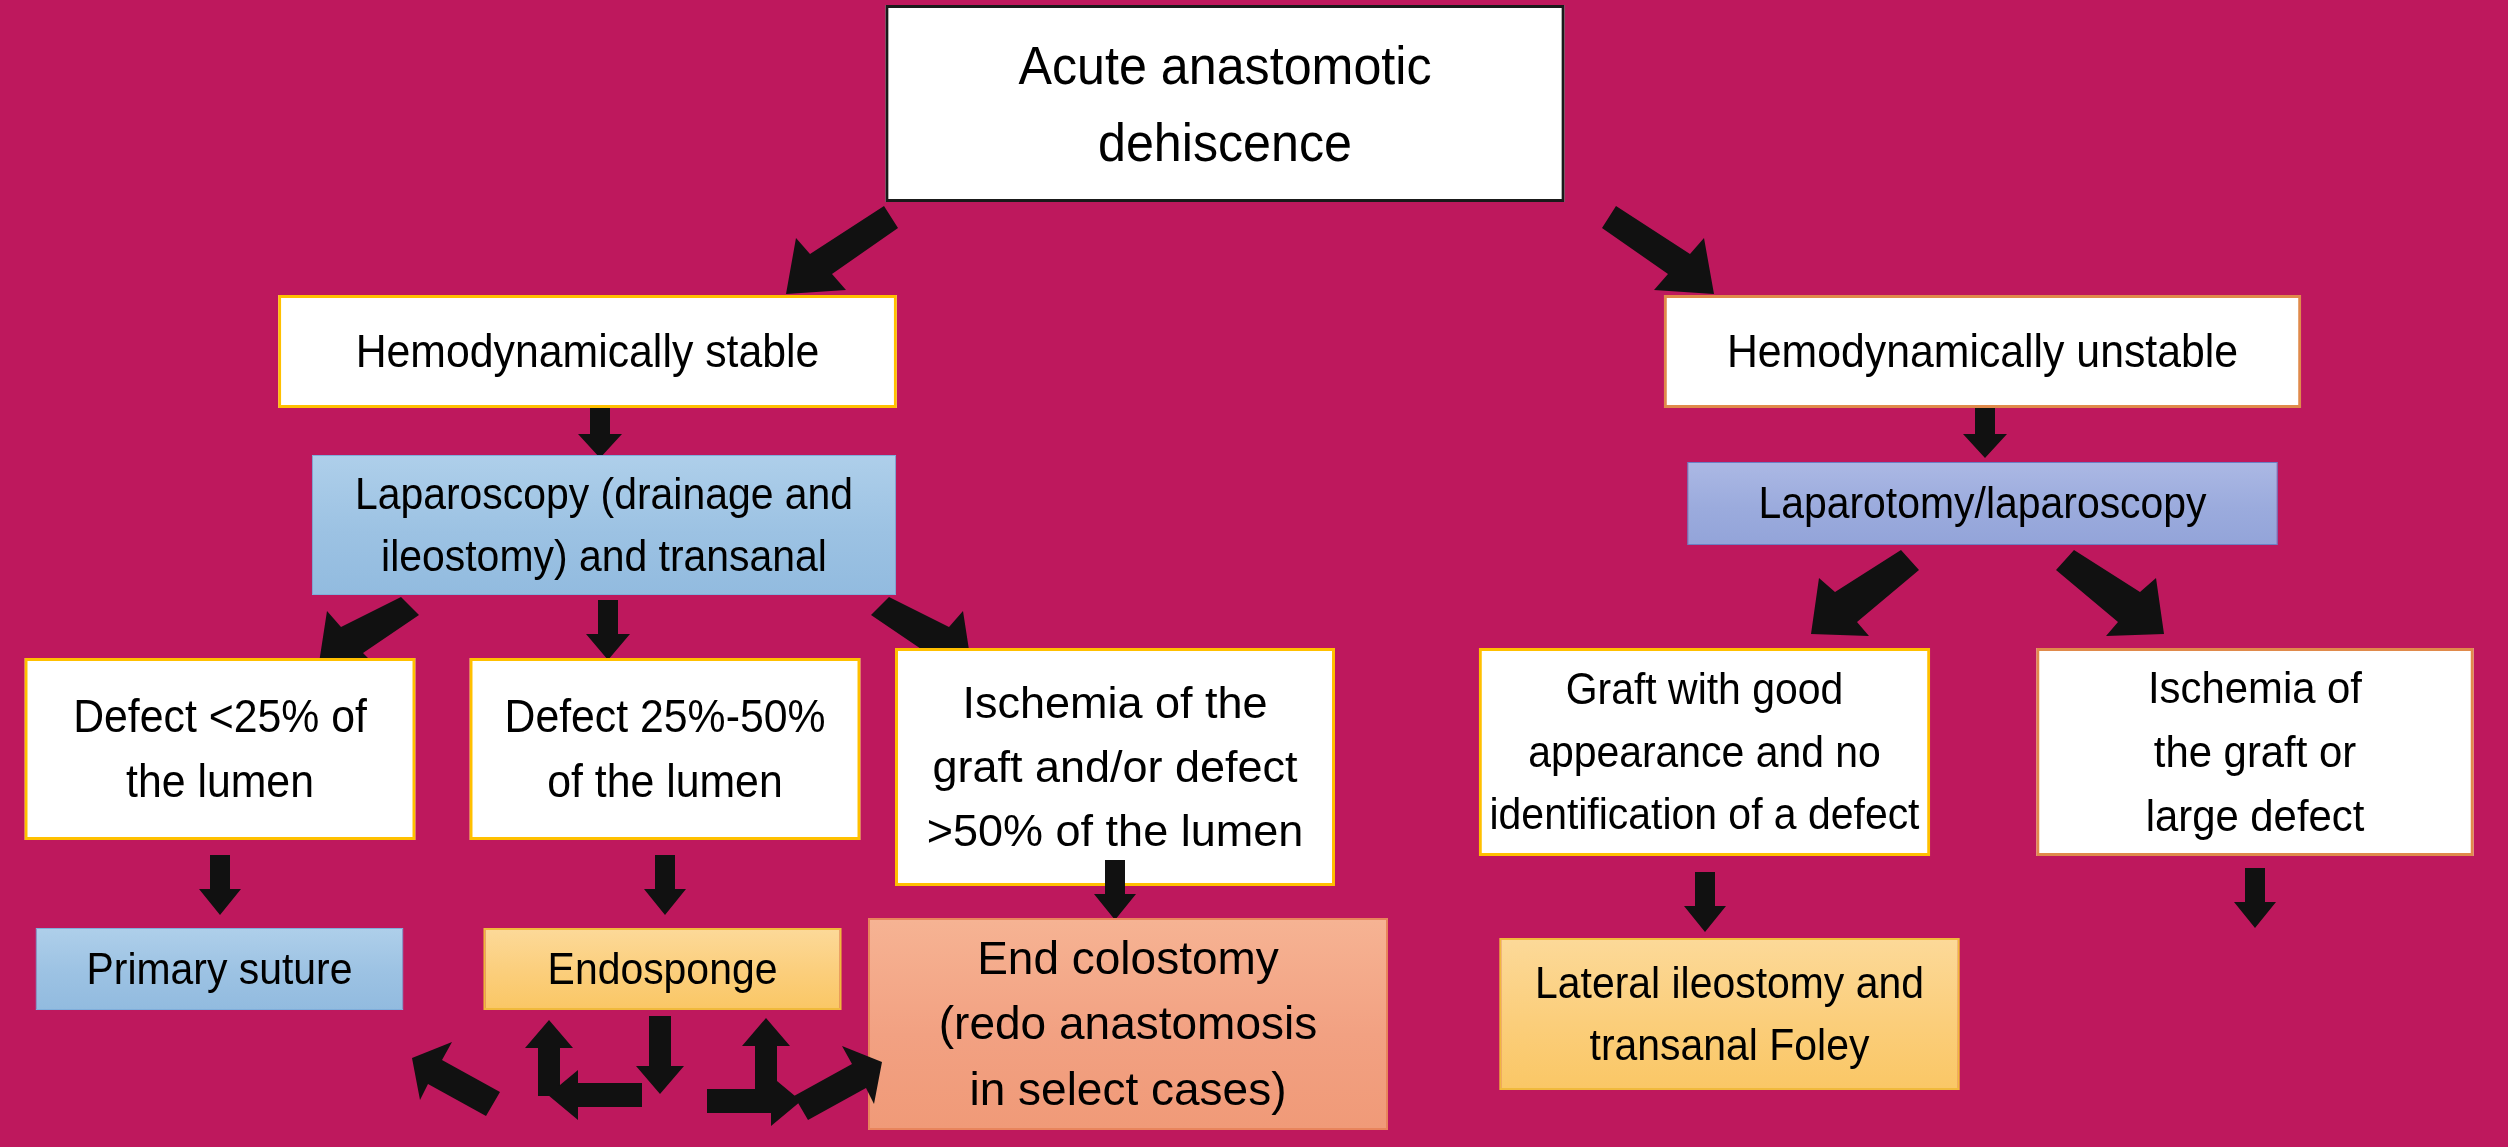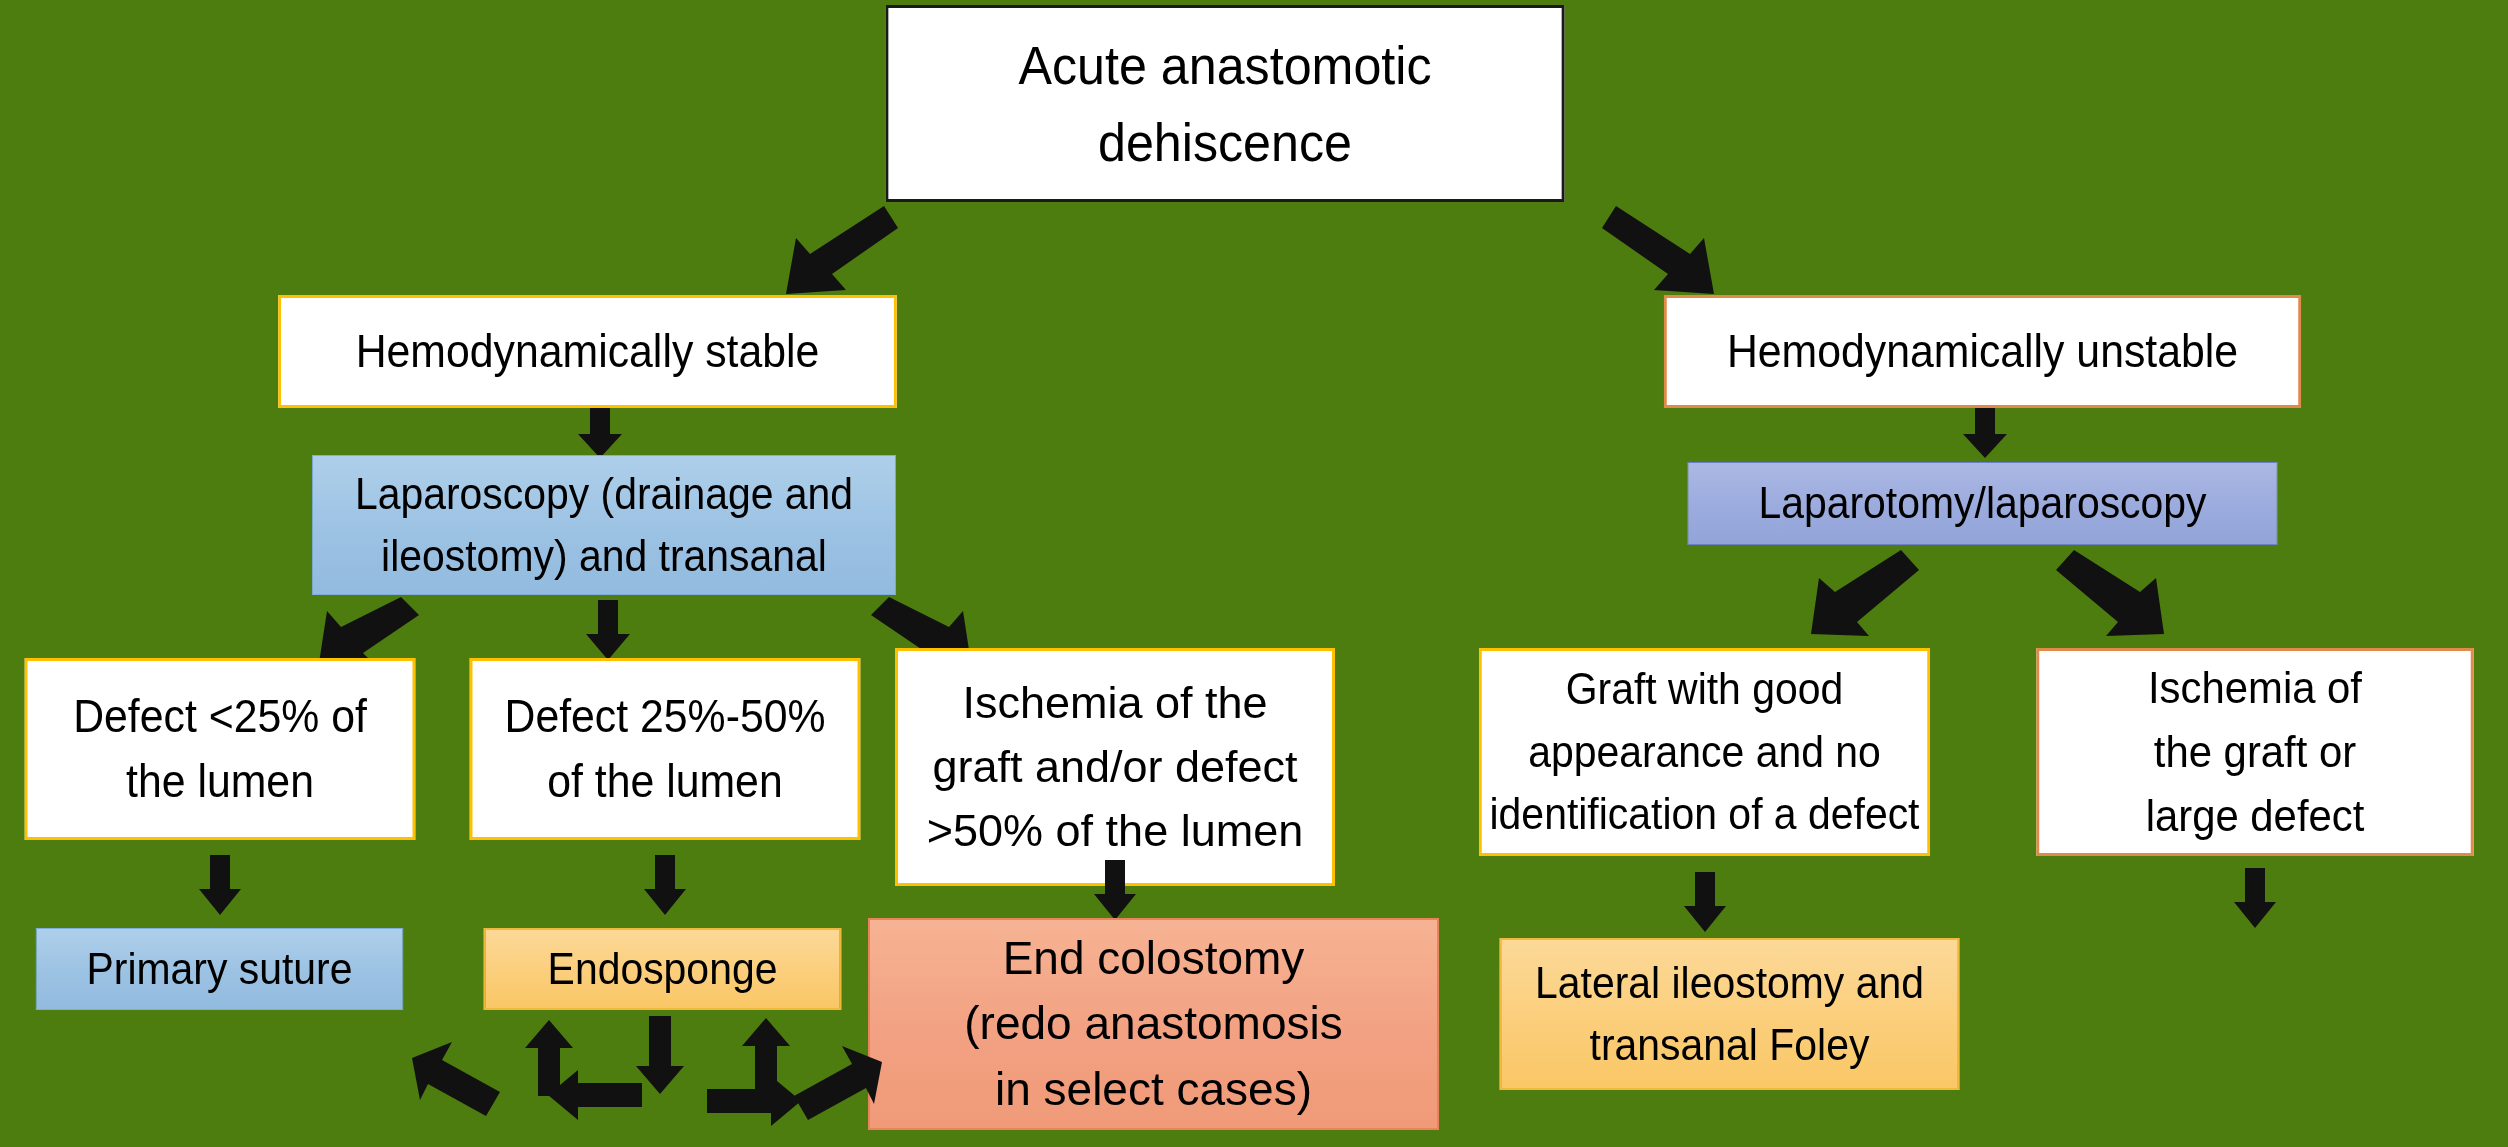--- a/index.html
+++ b/index.html
@@ -6,21 +6,21 @@
   html,body{margin:0;padding:0;background:#ffffff;}
   body{
     font-family:"Liberation Sans","DejaVu Sans",sans-serif;
     color:#000;
     -webkit-font-smoothing:antialiased;
   }
   #canvas{
     position:relative;
     width:2508px;
     height:1147px;
-    background:#4d7c0f;
+    background:#be185d;
     overflow:hidden;
   }
   .node{
     position:absolute;
     box-sizing:border-box;
     display:flex;
     align-items:center;
     justify-content:center;
     text-align:center;
     line-height:1.42;
@@ -140,21 +140,21 @@
   <div class="arrow" style="left:1090px; top:860px;">
     <svg width="50" height="62" viewBox="0 0 50 62">
       <path d="M15 0 L35 0 L35 34 L46 34 L25 60 L4 34 L15 34 Z" fill="#111111"></path>
     </svg>
   </div>
 
   <div class="node v-blue cond" style="left:22px; top:928px; width:395px; height:82px;">Primary suture</div>
 
   <div class="node v-amber cond" style="left:470px; top:928px; width:385px; height:82px;">Endosponge</div>
 
-  <div class="node v-salmon" style="left:868px; top:918px; width:571px; height:212px;">End colostomy
+  <div class="node v-salmon" style="left:868px; top:918px; width:520px; height:212px;">End colostomy
 (redo anastomosis
 in select cases)</div>
 
   <div class="arrow" style="left:408px; top:1040px;">
     <svg width="96" height="78" viewBox="0 0 96 78">
       <path d="M4 18 L44 2 L34 20 L92 52 L78 76 L20 44 L12 60 Z" fill="#111111"></path>
     </svg>
   </div>
   <div class="arrow" style="left:523px; top:1020px;">
     <svg width="52" height="78" viewBox="0 0 52 78">

